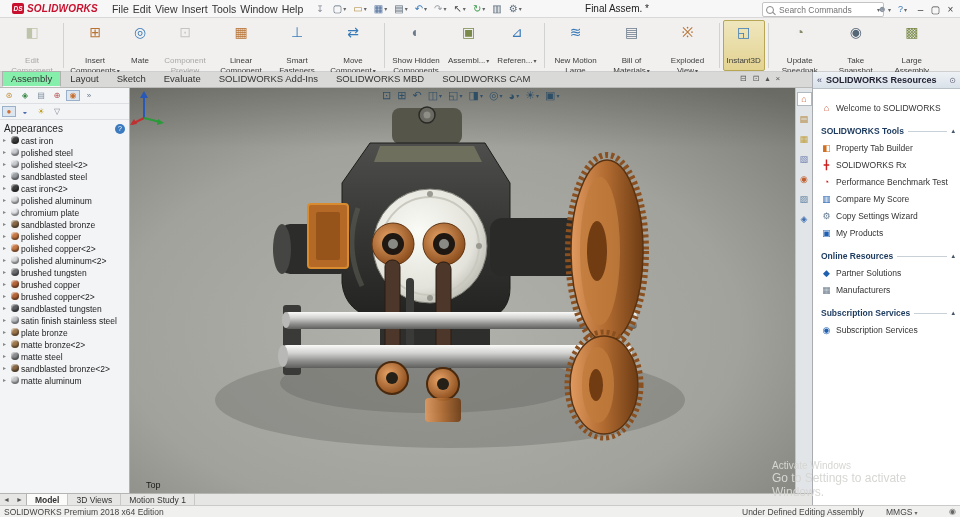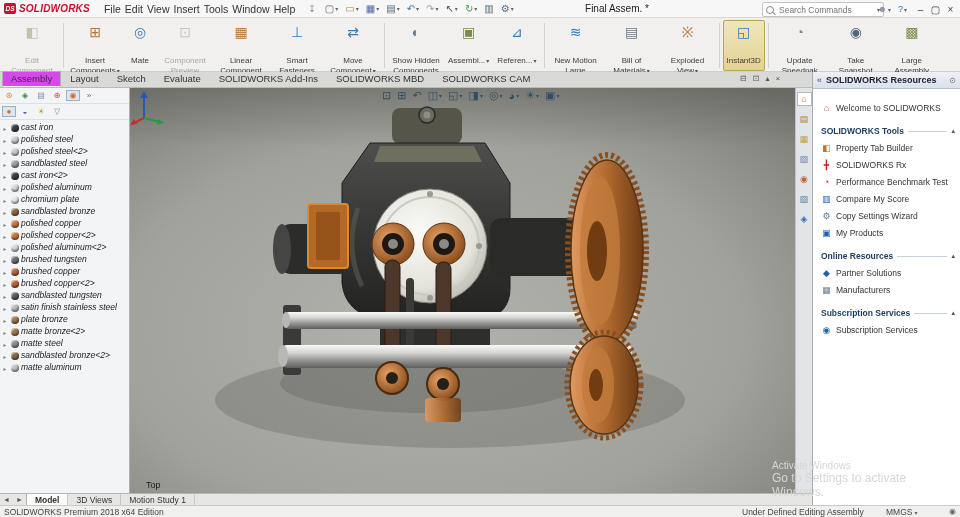--- a/index.html
+++ b/index.html
@@ -2,21 +2,21 @@
 <html><head>
 <meta charset="utf-8">
 <style>
   html,body{margin:0;padding:0;}
   body{width:960px;height:517px;position:relative;overflow:hidden;
        font-family:"Liberation Sans",sans-serif;background:#f0f0f0;color:#333;}
 
   
   .titlebar{position:absolute;left:0;top:0;width:960px;height:18px;background:#f7f7f7;
             border-bottom:1px solid #d8d8d8;display:flex;align-items:center;font-size:10.5px;box-sizing:border-box;}
-  .logo{display:flex;align-items:center;gap:3px;padding:0 6px 0 4px;}
+  .logo{display:flex;align-items:center;gap:3px;padding:0 6px 0 12px;}
   .logo-mark{width:12px;height:11px;background:#c8102e;color:#fff;font-size:6.5px;font-weight:bold;
              display:flex;align-items:center;justify-content:center;border-radius:2px;font-style:italic;}
   .logo-text{color:#c8102e;font-weight:bold;font-style:italic;font-size:10px;letter-spacing:.2px;}
   .menubar{display:flex;gap:4px;padding:0 8px;}
   .menu-item{color:#333;}
   .pin-glyph{color:#889;margin:0 5px;font-size:9px;}
   .quicktools{display:flex;gap:7px;align-items:center;margin-left:4px;}
   .qt{display:flex;align-items:center;gap:1px;}
   .qt .g{font-size:10px;line-height:10px;}
   .caret{font-size:6px;color:#666;}
@@ -42,38 +42,38 @@
   .rlabel{font-size:8px;line-height:1.2;color:#3c3c3c;text-align:center;margin-top:15px;}
   .rcaret{font-size:6px;color:#555;margin-left:1px;}
   .rbtn.disabled{opacity:.42;}
   .rbtn.hl{background:linear-gradient(#efe6bd,#e3d391);border:1px solid #b7a653;border-radius:2px;}
   .rsep{width:1px;background:#d2d2d0;margin:3px 3px;}
 
   
   .tabrow{position:absolute;left:0;top:72px;width:812px;height:16px;background:#d9d9d7;
           border-bottom:1px solid #b9b9b7;display:flex;align-items:flex-end;padding-left:2px;box-sizing:border-box;}
   .tab{font-size:9.5px;color:#333;padding:1px 8px 2px;border:1px solid transparent;white-space:nowrap;}
-  .tab.active{background:#d946ef;border-color:#b0b0ae;border-bottom-color:#f6f6f5;}
+  .tab.active{background:#86efac;border-color:#b0b0ae;border-bottom-color:#f6f6f5;}
   .tabrow-right{position:absolute;left:740px;top:74px;display:flex;gap:6px;font-size:8px;color:#555;z-index:3;}
 
   
   .left-panel{position:absolute;left:0;top:88px;width:130px;height:405px;background:#f3f4f6;
               border-right:1px solid #aeb2b6;box-sizing:border-box;}
   .lp-tabs{display:flex;gap:2px;padding:2px 2px;border-bottom:1px solid #dddfe2;align-items:center;}
   .lp-tab{width:14px;height:11px;font-size:8px;display:flex;align-items:center;justify-content:center;}
   .lp-tab.active{background:#dce6f0;border:1px solid #9ab0c8;box-sizing:border-box;}
   .lp-title-row{display:flex;align-items:center;justify-content:space-between;padding:3px 4px 2px;}
   .lp-title{font-size:10px;color:#222;}
   .help-badge{width:10px;height:10px;border-radius:50%;background:#3a7abf;color:#fff;font-size:7px;
               display:flex;align-items:center;justify-content:center;}
   .sort-row{display:flex;align-items:center;gap:3px;padding:1px 3px 4px;}
   .sort-label{font-size:8px;color:#333;white-space:nowrap;}
   .sort-select{flex:1;height:12px;background:#fff;border:1px solid #a8aeb4;font-size:8px;color:#222;
                display:flex;align-items:center;justify-content:space-between;padding:0 2px;}
-  .mat-row{display:flex;align-items:flex-end;gap:2px;height:12px;padding-left:3px;font-style:italic;}
+  .mat-row{display:flex;align-items:flex-start;gap:2px;height:12px;padding-left:3px;}
   .mat-arrow{font-size:6px;color:#888;width:6px;}
   .mat-ball{width:8px;height:8px;border-radius:50%;flex:none;
             box-shadow:inset -1px -2px 2px rgba(0,0,0,.45),inset 1px 1px 1px rgba(255,255,255,.55);}
   .mat-label{font-size:8.5px;color:#1c1c1c;white-space:nowrap;}
 
   
   .viewport{position:absolute;left:130px;top:88px;width:665px;height:405px;}
   .viewport svg{position:absolute;left:0;top:0;}
   .headsup{position:absolute;left:252px;top:1px;display:flex;gap:6px;align-items:center;z-index:5;}
   .hu{display:flex;align-items:center;gap:1px;font-size:11px;color:#2e4e66;}
@@ -405,20 +405,24 @@
   <div class="lp-tabs">
 
       <span class="lp-tab active" style="color: rgb(208, 112, 48);">●</span>
 
       <span class="lp-tab" style="color: rgb(74, 106, 176);">◒</span>
 
       <span class="lp-tab" style="color: rgb(192, 160, 32);">☀</span>
 
       <span class="lp-tab" style="color: rgb(136, 136, 153);">▽</span>
     </div>
+  <div class="lp-title-row">
+    <span class="lp-title">Appearances</span>
+    <span class="help-badge">?</span>
+  </div>
   <div class="materials">
 
       <div class="mat-row">
         <span class="mat-arrow">▸</span>
         <span class="mat-ball" style="background-color: rgb(63, 63, 63);"></span>
         <span class="mat-label">cast iron</span>
       </div>
 
       <div class="mat-row">
         <span class="mat-arrow">▸</span>

